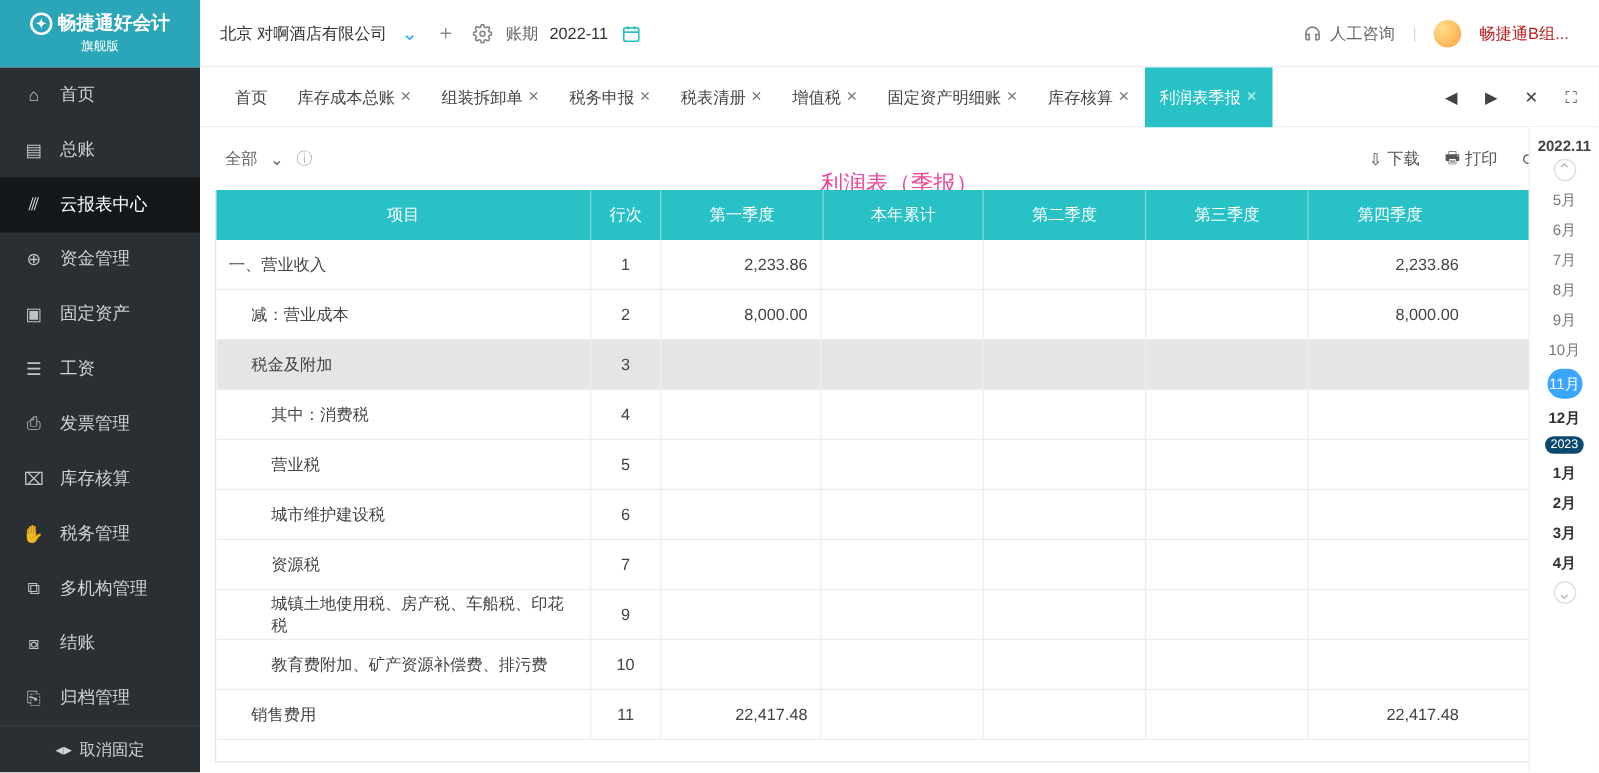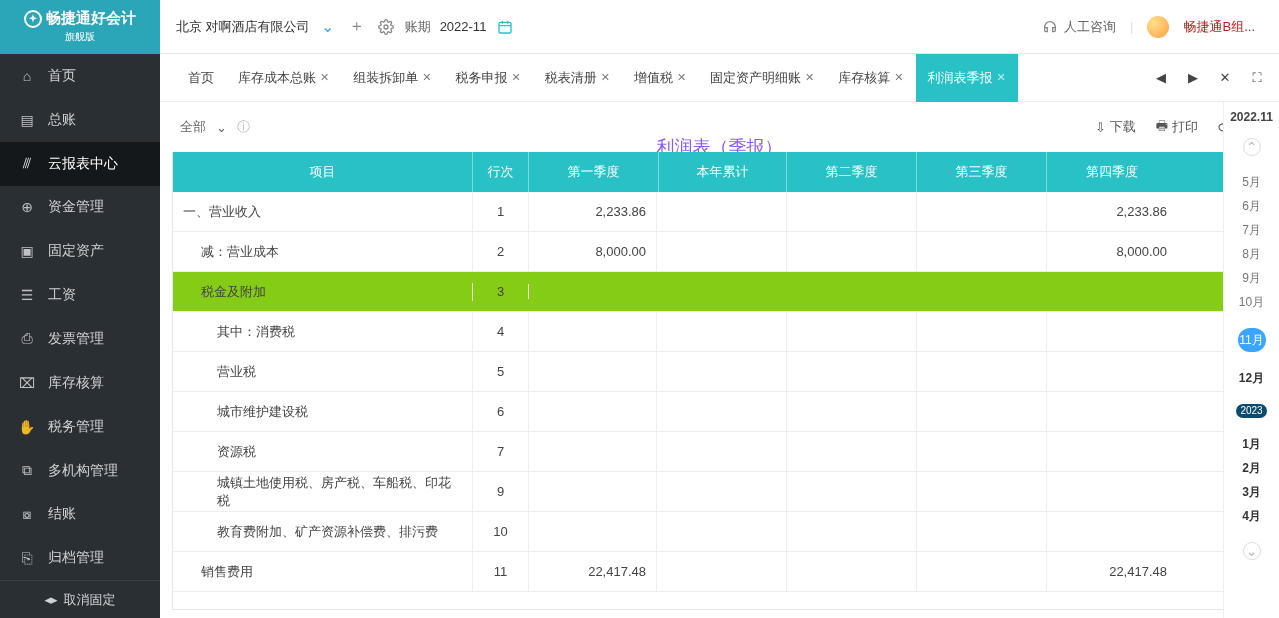--- a/index.html
+++ b/index.html
@@ -41,47 +41,47 @@
 .tab { display: flex; align-items: center; gap: 4px; padding: 0 12px; height: 48px; color: #444; cursor: pointer; white-space: nowrap; }
 .tab.active { background: #28c1c6; color: #fff; }
 .tab-close { font-size: 11px; color: inherit; opacity: .7; cursor: pointer; }
 .tab-controls { margin-left: auto; display: flex; align-items: center; gap: 4px; }
 .tab-ctrl { width: 28px; height: 28px; display: flex; align-items: center; justify-content: center; cursor: pointer; color: #444; }
 
 
 .content { flex: 1; background: #fff; margin: 0; display: flex; flex-direction: column; min-height: 0; position: relative; }
 .content-toolbar { height: 50px; display: flex; align-items: center; padding: 0 20px; position: relative; }
 .filter { display: flex; align-items: center; gap: 10px; color: #666; cursor: pointer; }
-.title-center { position: absolute; left: 50%; transform: translateX(-50%); font-size: 18px; color: #8b5cf6; margin-top: 40px; }
+.title-center { position: absolute; left: 50%; transform: translateX(-50%); font-size: 18px; color: #ec4899; margin-top: 40px; }
 .actions { margin-left: auto; display: flex; align-items: center; gap: 20px; }
 .action { display: flex; align-items: center; gap: 4px; color: #555; cursor: pointer; }
 
 
 .table-wrap { flex: 1; overflow: hidden; padding: 0 12px 8px 12px; display: flex; position: relative; }
 .table { flex: 1; border: 1px solid #e6e6e6; border-top: none; overflow: hidden; display: flex; flex-direction: column; }
 .thead { display: flex; height: 40px; background: #28c1c6; color: #fff; }
 .th { display: flex; align-items: center; justify-content: center; border-right: 1px solid rgba(255,255,255,.4); }
 .th:last-child, .td:last-child { border-right: none; }
 .col-item { flex: 0 0 300px; }
 .col-row { flex: 0 0 56px; }
 .col-year { flex: 0 0 128px; }
 .col-q { flex: 0 0 130px; }
 .tbody { flex: 1; overflow-y: auto; }
 .tr { display: flex; height: 40px; border-bottom: 1px solid #eee; }
-.tr.highlight { background: #84cc16; align-items: center; }
+.tr.highlight { background: #e5e5e5; }
 .td { display: flex; align-items: center; border-right: 1px solid #eee; padding: 0 10px; color: #444; }
 .td.col-row { justify-content: center; }
 .td.num { justify-content: flex-end; }
 .indent-1 { padding-left: 28px; }
 .indent-2 { padding-left: 44px; }
 .scroll-indicator { position: absolute; right: 12px; top: 0; width: 8px; height: 100%; pointer-events: none; }
 .scroll-thumb { position: absolute; right: 0; width: 8px; background: #c8c8c8; border-radius: 4px; }
 
 
-.month-rail { position: absolute; right: 0; top: 48px; bottom: 0; width: 56px; background: #fff; border-left: 1px solid #eee; display: flex; flex-direction: column; align-items: center; padding: 8px 0; gap: 14px; font-size: 12px; }
+.month-rail { position: absolute; right: 0; top: 48px; bottom: 0; width: 56px; background: #fff; border-left: 1px solid #eee; display: flex; flex-direction: column; align-items: center; padding: 8px 0; gap: 3px; font-size: 12px; }
 .rail-year { color: #444; font-weight: bold; }
 .rail-month { width: 28px; height: 24px; display: flex; align-items: center; justify-content: center; color: #777; cursor: pointer; border-radius: 12px; }
 .rail-month.active { background: #3aa6ff; color: #fff; }
 .rail-month.bold { color: #333; font-weight: bold; }
 .year-badge { background: #0c4a6e; color: #fff; font-size: 10px; padding: 0 4px; border-radius: 8px; line-height: 14px; }
 .rail-arrow { color: #bbb; cursor: pointer; font-size: 14px; border: 1px solid #ddd; border-radius: 50%; width: 18px; height: 18px; display: flex; align-items: center; justify-content: center; }
 
 svg { display: block; }
 </style>
 </head>

